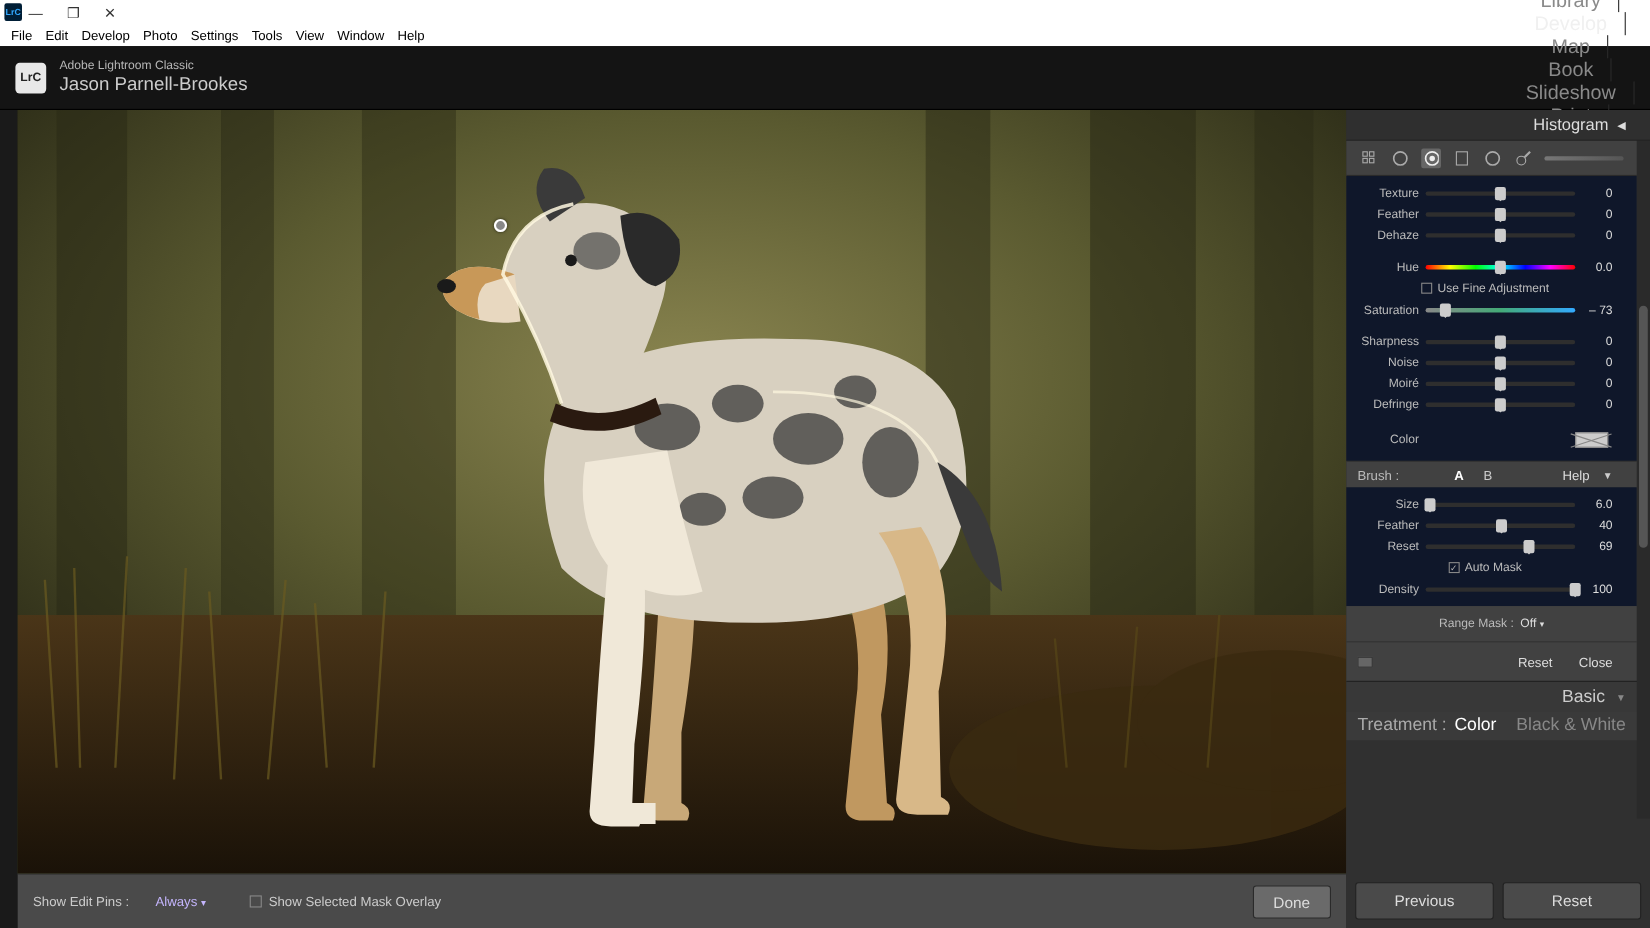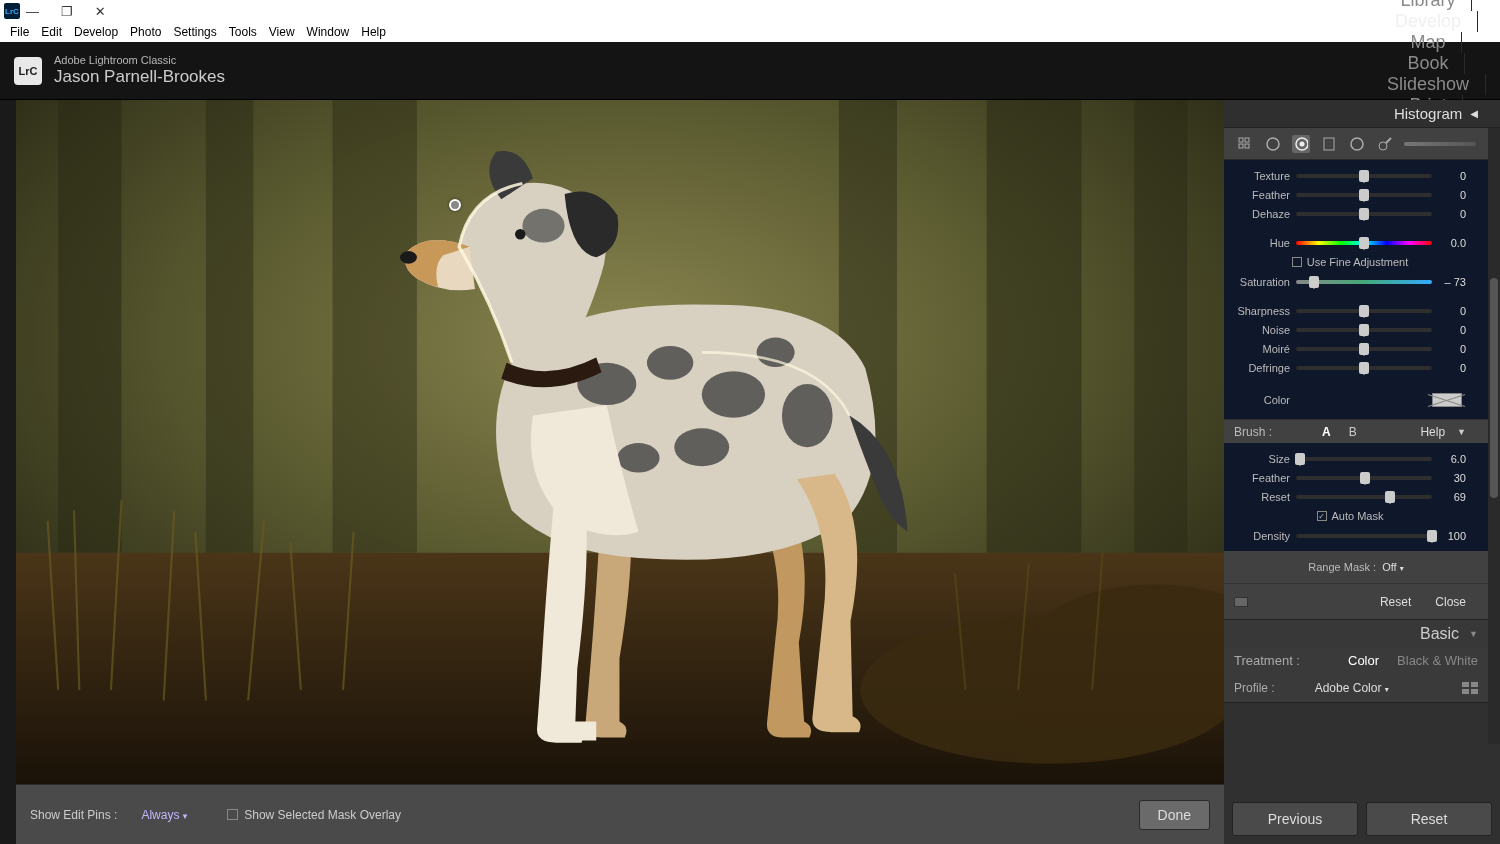--- a/index.html
+++ b/index.html
@@ -32,21 +32,21 @@
 
 
 .main { flex: 1; display: flex; min-height: 0; }
 .left-rail { width: 16px; background: #1a1a1a; }
 .canvas { flex: 1; background: #1a1a1a; position: relative; display: flex; flex-direction: column; }
 .image-area { flex: 1; position: relative; overflow: hidden; background: #3a3a20; }
 .image-area svg { width: 100%; height: 100%; display: block; }
 .pin { position: absolute; width: 12px; height: 12px; border: 2px solid #fff; border-radius: 50%; background: #888; top: 99px; left: 433px; box-shadow: 0 0 3px rgba(0,0,0,.6); }
 
 
-.bottombar { height: 60px; background: #4a4a4a; display: flex; align-items: center; padding: 0 14px; color: #ccc; font-size: 12px; border-top: 1px solid #2a2a2a; }
+.bottombar { height: 50px; background: #4a4a4a; display: flex; align-items: center; padding: 0 14px; color: #ccc; font-size: 12px; border-top: 1px solid #2a2a2a; }
 .bottombar .chk { width: 11px; height: 11px; border: 1px solid #888; margin-right: 6px; display: inline-block; }
 .bottombar .done-btn { margin-left: auto; background: #6a6a6a; border: 1px solid #2a2a2a; color: #ddd; padding: 6px 18px; font-size: 14px; border-radius: 3px; }
 
 
 .rpanel { width: 276px; background: #3a3a3a; display: flex; flex-direction: column; color: #ccc; position: relative; }
 .rpanel-scroll { position: absolute; right: 0; top: 28px; bottom: 100px; width: 12px; background: #2a2a2a; }
 .rpanel-scroll .thumb { position: absolute; left: 2px; right: 2px; top: 150px; height: 220px; background: #555; border-radius: 4px; }
 
 .panel-head { height: 28px; display: flex; align-items: center; justify-content: flex-end; padding: 0 22px 0 10px; background: #2f2f2f; font-size: 15px; color: #ddd; border-bottom: 1px solid #222; }
 .panel-head .tri { margin-left: 8px; font-size: 10px; }
@@ -86,21 +86,21 @@
 .rangerow { display: flex; align-items: center; justify-content: center; height: 32px; font-size: 11px; color: #bbb; background: #414141; margin-right: 12px; }
 .rangerow .val2 { color: #ddd; margin-left: 6px; }
 
 .actionrow { height: 36px; background: #414141; display: flex; align-items: center; padding: 0 22px 0 10px; border-top: 1px solid #333; margin-right: 12px; }
 .actionrow .switch { width: 14px; height: 10px; background: #666; border: 1px solid #333; }
 .actionrow .btns { margin-left: auto; display: flex; gap: 24px; font-size: 12px; color: #ddd; }
 
 .sectionhdr { height: 28px; display: flex; align-items: center; justify-content: flex-end; padding: 0 22px 0 10px; background: #383838; font-size: 16px; color: #ccc; border-top: 1px solid #222; }
 .sectionhdr .tri { margin-left: 10px; font-size: 9px; color: #888; }
 
-.treatrow { height: 26px; display: flex; align-items: center; padding: 0 22px 0 10px; background: #3a3a3a; font-size: 13px; }
+.treatrow { height: 26px; display: flex; align-items: center; padding: 0 22px 0 10px; background: #3a3a3a; font-size: 16px; }
 .treatrow .lbl { color: #aaa; }
 .treatrow .opts { margin-left: auto; display: flex; gap: 18px; }
 .treatrow .opts span.sel { color: #fff; }
 .treatrow .opts span { color: #888; }
 
 .profilerow { height: 30px; display: flex; align-items: center; padding: 0 22px 0 10px; background: #3a3a3a; font-size: 12px; border-bottom: 1px solid #222; }
 .profilerow .lbl { color: #aaa; }
 .profilerow .val2 { margin-left: 40px; color: #ddd; }
 .profilerow .grid-icon { margin-left: auto; width: 16px; height: 12px; display: grid; grid-template-columns: 1fr 1fr; grid-template-rows: 1fr 1fr; gap: 2px; }
 .profilerow .grid-icon span { background: #888; }
@@ -400,21 +400,21 @@
             <div class="track">
               <div class="handle" style="left:3%"></div>
             </div>
             <span class="val">6.0</span>
           </div>
         <div class="srow">
             <span class="lbl">Feather</span>
             <div class="track">
               <div class="handle" style="left:51%"></div>
             </div>
-            <span class="val">30</span>
+            <span class="val">40</span>
           </div>
         <div class="srow">
             <span class="lbl">Reset</span>
             <div class="track">
               <div class="handle" style="left:69%"></div>
             </div>
             <span class="val">69</span>
           </div>
         <div class="checkrow">
             <span class="chk">✓</span>
@@ -445,30 +445,20 @@
           <span>Basic</span>
           <span class="tri">▼</span>
         </div>
       <div class="treatrow">
           <span class="lbl">Treatment :</span>
           <span class="opts">
             <span class="sel">Color</span>
             <span>Black &amp; White</span>
           </span>
         </div>
-      <div class="profilerow">
-          <span class="lbl">Profile :</span>
-          <span class="val2"><span>Adobe Color</span> <span style="font-size:8px">▾</span></span>
-          <span class="grid-icon">
-            <span></span>
-            <span></span>
-            <span></span>
-            <span></span>
-          </span>
-        </div>
 
       <div class="navbtns">
         <button>Previous</button>
         <button>Reset</button>
       </div>
 
       <div class="rpanel-scroll">
           <div class="thumb"></div>
         </div>
     </div>

